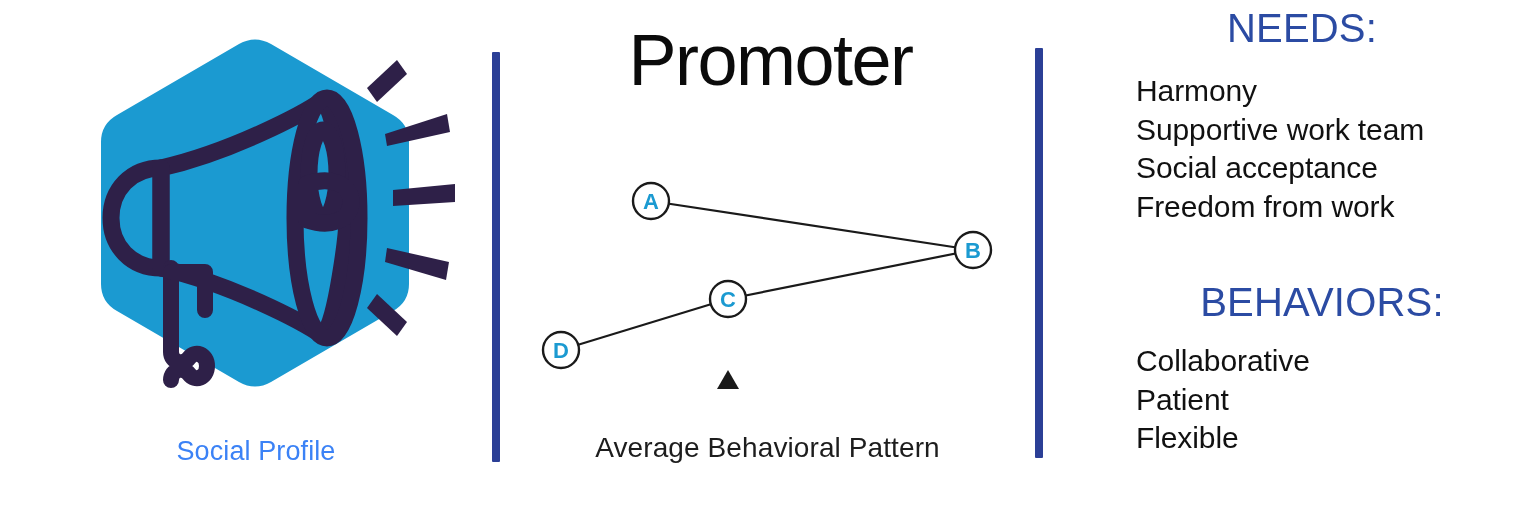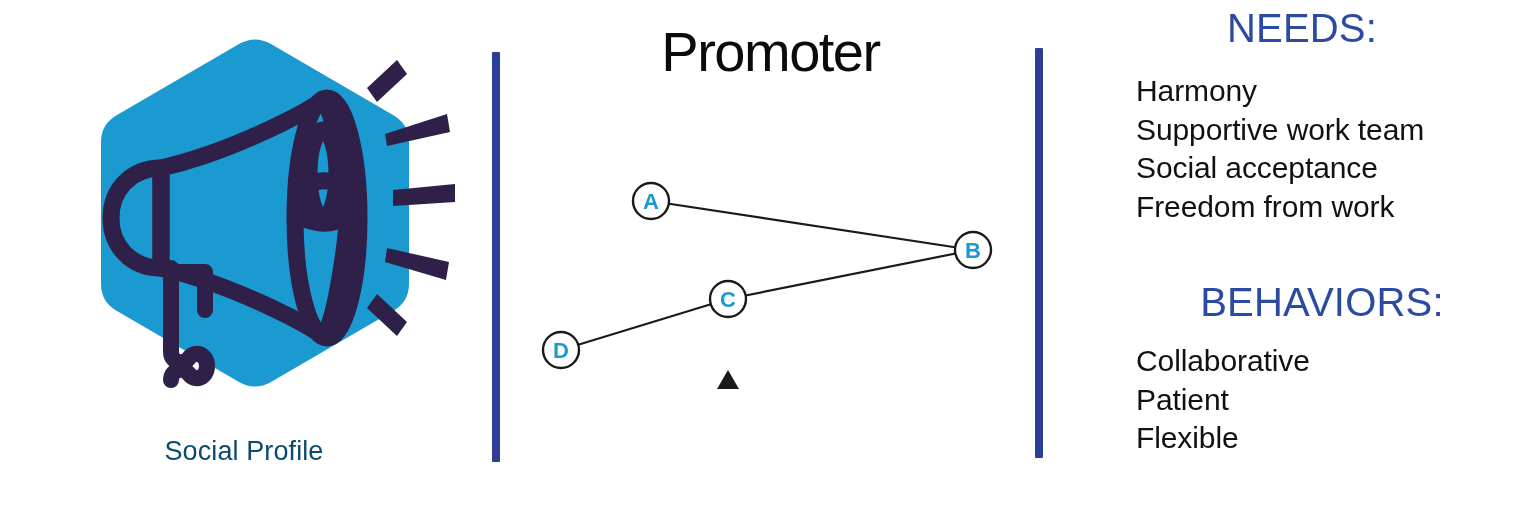--- a/index.html
+++ b/index.html
@@ -32,27 +32,27 @@
   }
   #profile-icon {
     position: absolute;
     left: 55px;
     top: 22px;
     width: 400px;
     height: 400px;
   }
   #profile-caption {
     position: absolute;
-    left: 4px;
+    left: 16px;
     top: 436px;
     width: 480px;
     text-align: center;
     font-size: 27px;
     letter-spacing: 0.1px;
-    color: #0c4a6e;
+    color: #3b82f6;
     white-space: nowrap;
   }
 
   
   .divider {
     position: absolute;
     background: #2b3f96;
     border-radius: 1px;
   }
   #divider-left {
@@ -75,21 +75,21 @@
     top: 0;
     width: 535px;
     height: 512px;
   }
   #center-title {
     position: absolute;
     left: 0;
     top: 24px;
     width: 541px;
     text-align: center;
-    font-size: 56px;
+    font-size: 72px;
     line-height: 1;
     font-weight: 400;
     letter-spacing: -1.5px;
     color: #0b0b0b;
     white-space: nowrap;
   }
   #pattern-chart {
     position: absolute;
     left: 0;
     top: 0;
@@ -226,20 +226,21 @@
         </g>
         <g>
           <circle cx="61" cy="350" r="18" fill="#FFFFFF" stroke="#1A1A1A" stroke-width="2.4"></circle>
           <text x="61" y="350" text-anchor="middle" dominant-baseline="central" font-family="'Liberation Sans', sans-serif" font-size="22" font-weight="bold" fill="#1B9AD1">D</text>
         </g>
       </g>
 
       <polygon points="228,370 239,389 217,389" fill="#1A1A1A"></polygon>
     </svg>
 
+    <div id="center-caption">Average Behavioral Pattern</div>
   </div>
 
   <div class="divider" id="divider-right"></div>
 
   <div id="right-panel">
 
     <div class="section-heading" id="needs-heading">NEEDS:</div>
 
     <ul class="section-list" id="needs-list">
       <li>Harmony</li>

